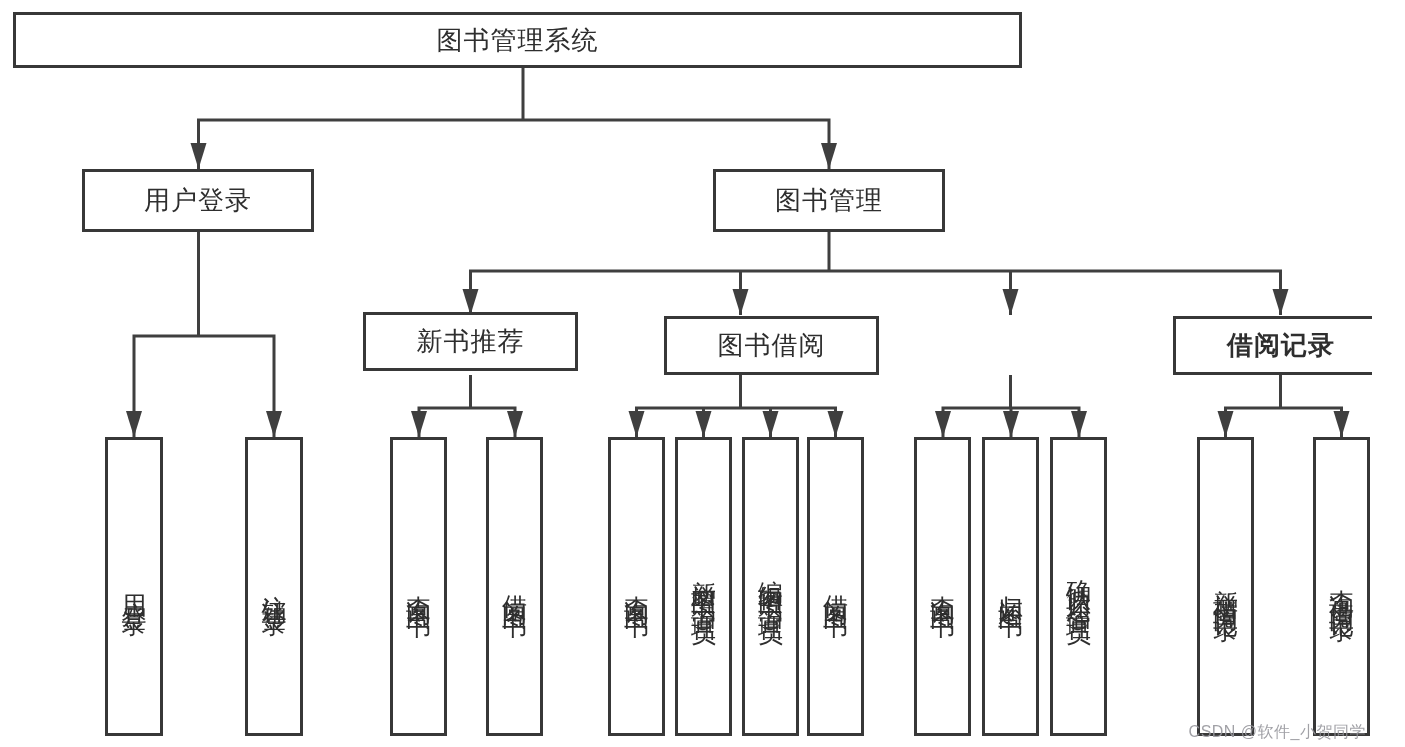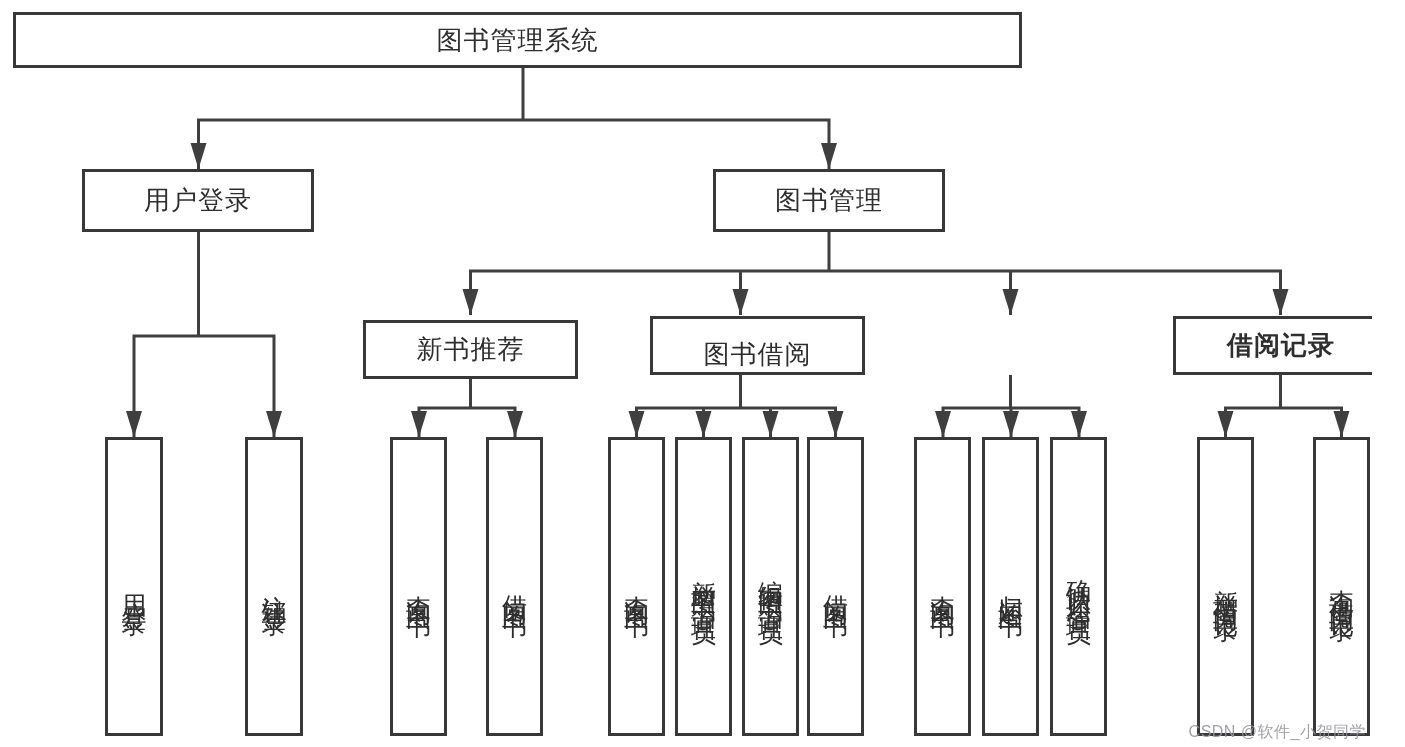--- a/index.html
+++ b/index.html
@@ -72,24 +72,24 @@
     <span>图书管理系统</span>
   </div>
 
   <div class="hbox" style="left:82px; top:169px; width:232px; height:63px;">
     <span>用户登录</span>
   </div>
   <div class="hbox" style="left:713px; top:169px; width:232px; height:63px;text-align:right;">
     <span>图书管理</span>
   </div>
 
-  <div class="hbox" style="left:363px; top:320px; width:215px; height:59px;">
+  <div class="hbox" style="left:363px; top:312px; width:215px; height:59px;">
     <span>新书推荐</span>
   </div>
-  <div class="hbox" style="left:650px; top:316px; width:215px; height:59px;align-items:flex-end;">
+  <div class="hbox" style="left:664px; top:316px; width:215px; height:59px;">
     <span>图书借阅</span>
   </div>
   <div class="hbox" style="left:1173px; top:316px; width:216px; height:59px;font-weight:bold;">
     <span>借阅记录</span>
   </div>
 
   <div class="vbox" style="left:105px; width:58px;">
     <span class="vtext">用户登录</span>
   </div>
   <div class="vbox" style="left:245px; width:58px;">

